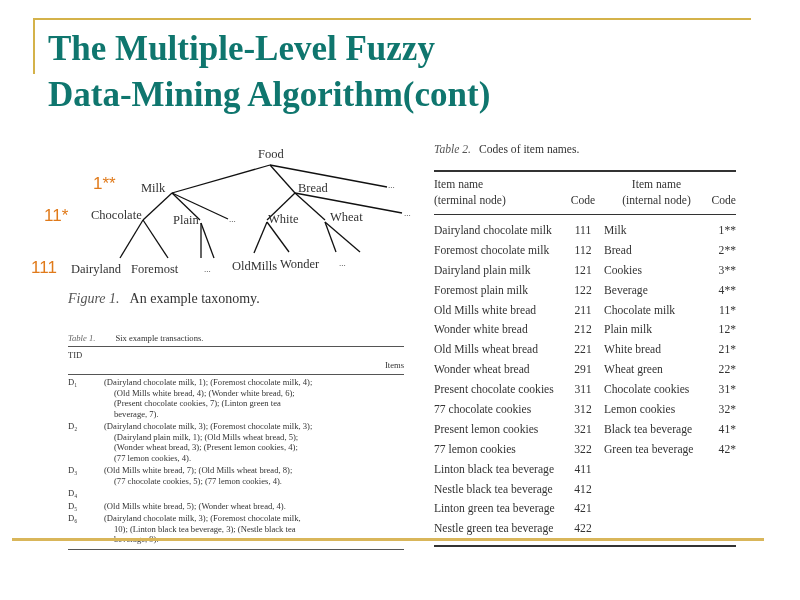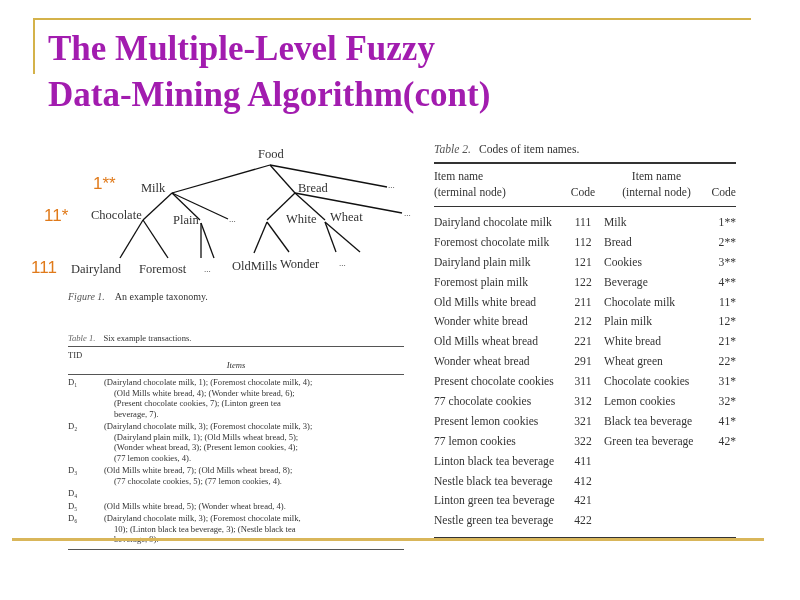--- a/index.html
+++ b/index.html
@@ -1,43 +1,43 @@
 <!DOCTYPE html>
 <html><head>
 <meta charset="utf-8">
 <style>
   html,body{margin:0;padding:0;background:#fff;}
   body{width:800px;height:600px;position:relative;overflow:hidden;font-family:"Liberation Serif","DejaVu Serif",serif;color:#222;}
   .top-rule{position:absolute;left:33px;top:18px;width:718px;height:2px;background:#d4b24a;}
   .left-rule{position:absolute;left:33px;top:18px;width:2px;height:56px;background:#d4b24a;}
   .bottom-rule{position:absolute;left:12px;top:538px;width:752px;height:3px;background:#d9b65a;}
-  .title{position:absolute;left:48px;top:26px;margin:0;font-family:"Liberation Serif",serif;font-weight:bold;color:#a21caf;font-size:35px;line-height:46px;}
+  .title{position:absolute;left:48px;top:26px;margin:0;font-family:"Liberation Serif",serif;font-weight:bold;color:#0f766e;font-size:35px;line-height:46px;}
   .tax{position:absolute;left:0;top:0;width:420px;height:320px;}
   .tax svg{position:absolute;left:0;top:0;}
   .node{position:absolute;font-size:12.5px;color:#333;white-space:nowrap;}
   .code-lbl{position:absolute;font-family:"Liberation Sans",sans-serif;color:#e07a1a;font-size:17px;}
-  .fig-cap{position:absolute;left:68px;top:291px;font-size:10px;color:#333;}
+  .fig-cap{position:absolute;left:68px;top:291px;font-size:14px;color:#333;}
   .fig-cap i{color:#555;margin-right:10px;}
   
   .t1{position:absolute;left:68px;top:333px;width:336px;font-size:8.6px;color:#333;}
   .t1 .cap{margin-bottom:3px;}
-  .t1 .cap i{color:#666;margin-right:8px;}
+  .t1 .cap i{color:#666;margin-right:20px;}
   .t1 .hr{height:1px;background:#555;}
   .t1 .hdr{display:flex;padding:3px 0 4px 0;flex-direction:column;}
   .t1 .hdr .c1{width:36px;}
-  .t1 .hdr .c2{flex:1;text-align:center;font-style:italic;}
+  .t1 .hdr .c2{flex:1;text-align:right;}
   .t1 .row{display:flex;margin-top:2px;line-height:10.5px;}
   .t1 .row .tid{width:36px;}
   .t1 .row .items{flex:1;}
   .t1 .row .items div{padding-left:0;}
   .t1 .row .items div+div{padding-left:10px;}
   .t1 .bottom{height:1px;background:#555;margin-top:4px;}
   
   .t2{position:absolute;left:434px;top:143px;width:302px;font-size:11.6px;color:#333;}
-  .t2 .cap{margin-bottom:6px;}
+  .t2 .cap{margin-bottom:14px;}
   .t2 .cap i{color:#555;margin-right:8px;}
   .t2 .hr{height:1.5px;background:#333;}
   .t2 .hdr{display:flex;padding:5px 0 5px 0;line-height:16px;}
   .t2 .row{display:flex;height:19.9px;line-height:19.9px;}
   .t2 .a{width:133px;}
   .t2 .b{width:32px;text-align:center;}
   .t2 .c{width:105px;padding-left:5px;}
   .t2 .d{flex:1;text-align:right;}
   .t2 .hdr .c{text-align:center;}
   .t2 .hdr .b,.t2 .hdr .d{padding-top:16px;}
@@ -83,25 +83,25 @@
       <line x1="325" y1="222" x2="360" y2="252"></line>
     </g>
   </svg>
   <span class="node" style="left:258px;top:147px;">Food</span>
   <span class="node" style="left:141px;top:181px;">Milk</span>
   <span class="node" style="left:298px;top:181px;">Bread</span>
   <span class="node" style="left:388px;top:180px;font-size:9px;">...</span>
   <span class="node" style="left:91px;top:208px;">Chocolate</span>
   <span class="node" style="left:173px;top:213px;">Plain</span>
   <span class="node" style="left:229px;top:214px;font-size:9px;">...</span>
-  <span class="node" style="left:286px;top:212px;">White</span>
+  <span class="node" style="left:268px;top:212px;">White</span>
   <span class="node" style="left:330px;top:210px;">Wheat</span>
   <span class="node" style="left:404px;top:208px;font-size:9px;">...</span>
   <span class="node" style="left:71px;top:262px;">Dairyland</span>
-  <span class="node" style="left:139px;top:262px;">Foremost</span>
+  <span class="node" style="left:131px;top:262px;">Foremost</span>
   <span class="node" style="left:204px;top:264px;font-size:9px;">...</span>
   <span class="node" style="left:232px;top:259px;">OldMills</span>
   <span class="node" style="left:280px;top:257px;">Wonder</span>
   <span class="node" style="left:339px;top:258px;font-size:9px;">...</span>
 
   <span class="code-lbl" style="left:93px;top:174px;">1**</span>
   <span class="code-lbl" style="left:44px;top:206px;">11*</span>
   <span class="code-lbl" style="left:31px;top:258px;">111</span>
 
   <div class="fig-cap">

